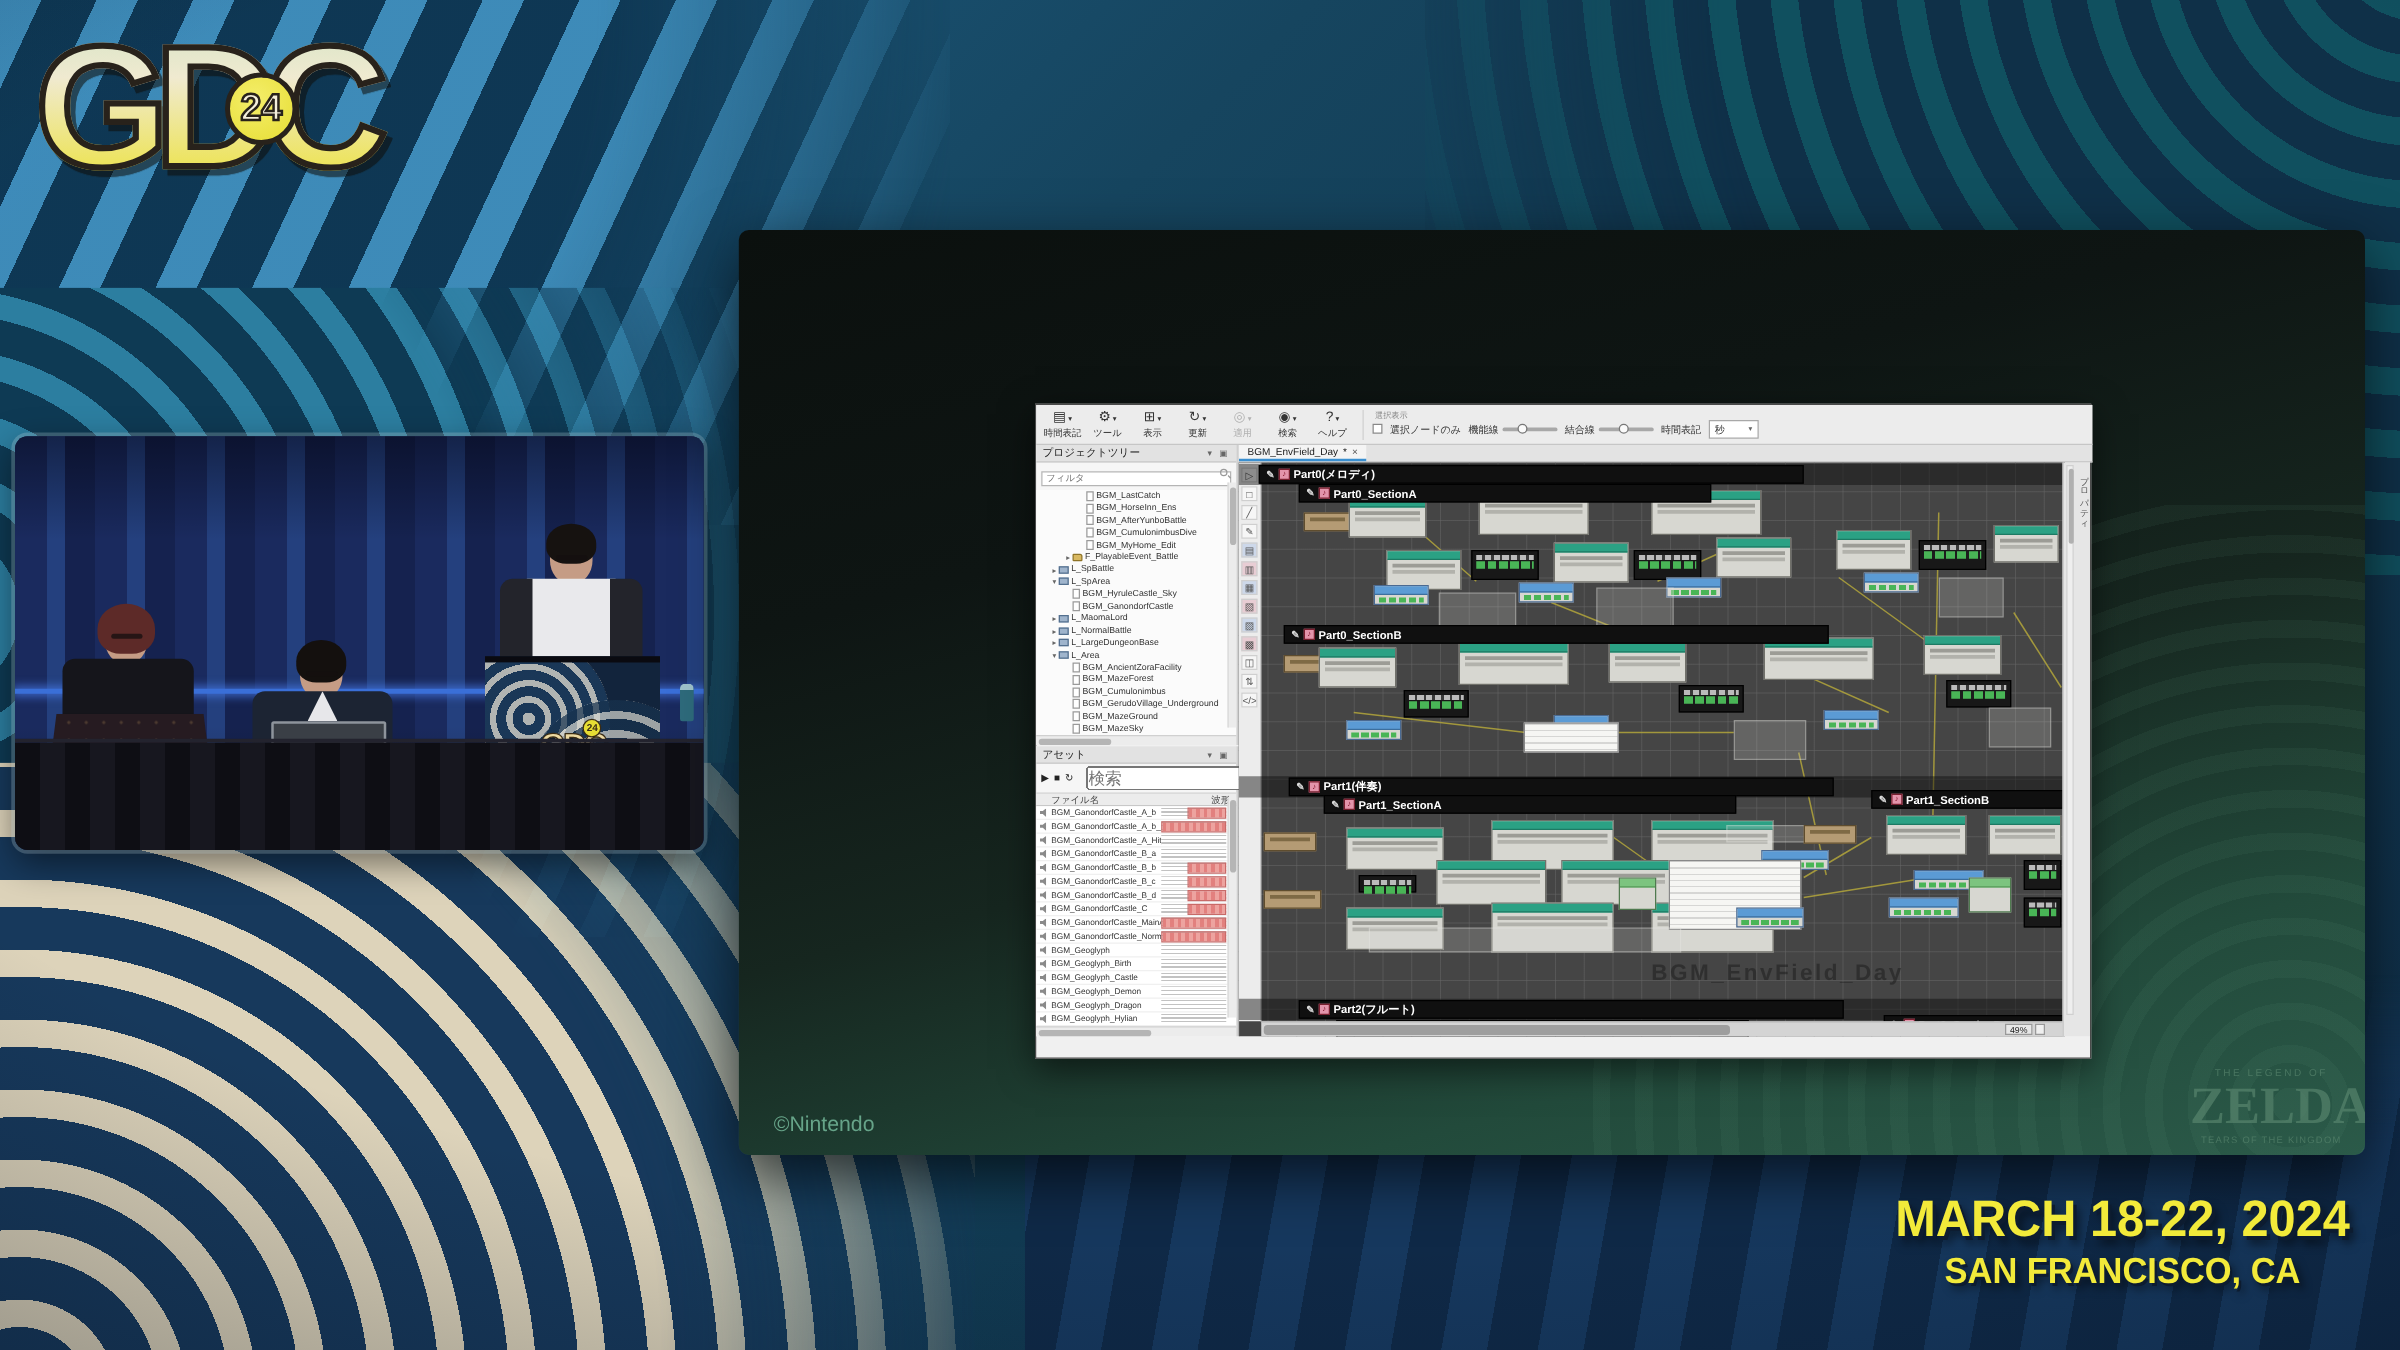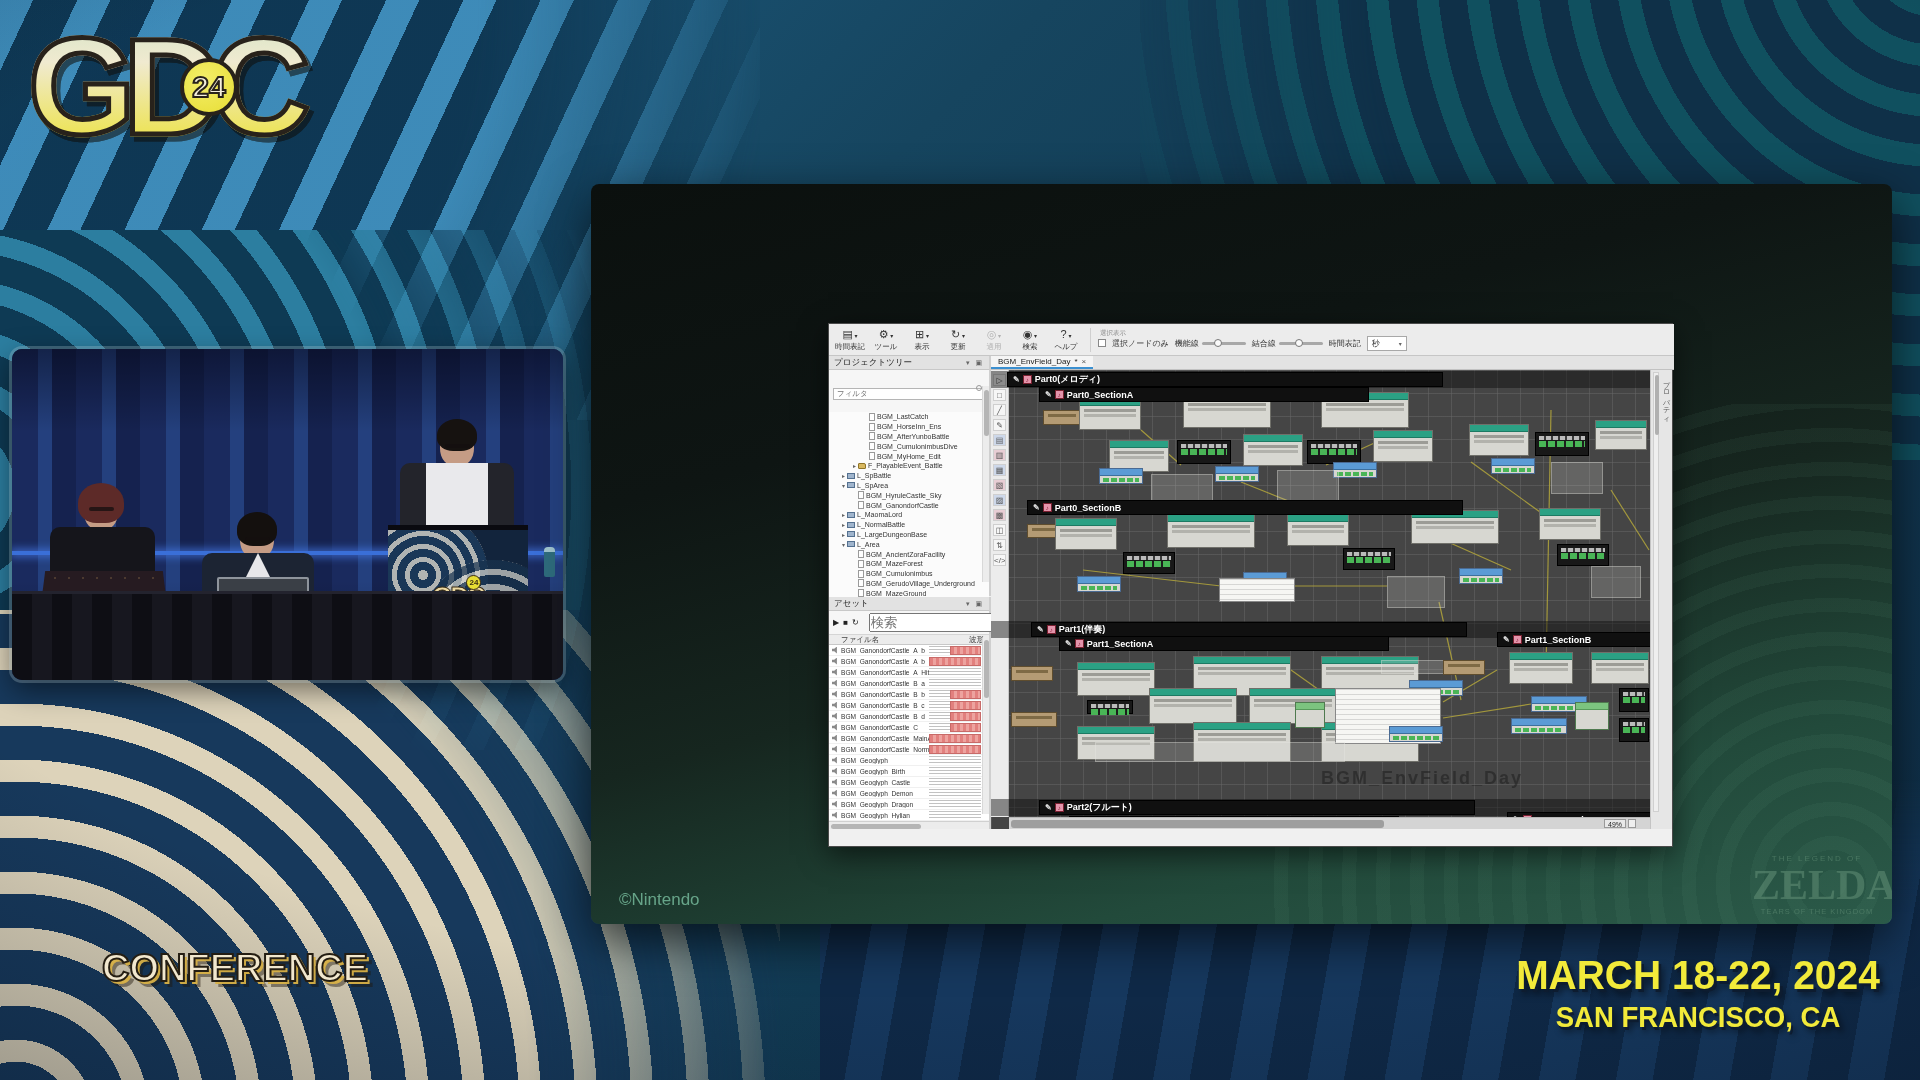--- a/index.html
+++ b/index.html
@@ -129,21 +129,21 @@
   .tabbar { position:absolute; left:162px; top:32px; width:683px; height:14px; background:#e3e3e3;
     border-bottom:1px solid #c2c2c2; display:flex; }
   .tab { display:flex; align-items:center; gap:4px; padding:0 7px; font-size:8px; color:#1a1a1a;
     background:#f4f4f4; border-bottom:2px solid #3a8fd0; }
   .tab .x { color:#555; }
 
   .panel { position:absolute; left:0; width:162px; background:#f6f6f6; border-right:2px solid #cfcfcf; }
   .panel-hd { height:14px; background:#e2e2e2; border-bottom:1px solid #c8c8c8; display:flex; align-items:center;
     font-size:8.5px; color:#222; padding:0 5px; justify-content:space-between; }
   .panel-hd .hd-ic { color:#666; font-size:7px; letter-spacing:2px; }
-  .filter-row { padding:12px 4px; }
+  .filter-row { padding:2px 4px; }
   .filter-row input, .a-search input { width:100%; height:12px; border:1px solid #b5b5b5; background:#fff;
     font-size:7.5px; padding:0 10px 0 3px; color:#333; font-family:"Liberation Sans",sans-serif; }
   .search-wrap { position:relative; flex:1; }
   .search-ic { position:absolute; right:3px; top:2.5px; width:6px; height:6px; border:1px solid #999;
     border-radius:50%; }
   .search-ic::after { content:""; position:absolute; left:5px; top:5px; width:3px; height:1px;
     background:#999; transform:rotate(45deg); }
   .tree { overflow:hidden; height:196px; background:#fbfbfb; }
   .t-row { display:flex; align-items:center; height:9.8px; font-size:7px; color:#333; white-space:nowrap; }
   .t-arrow { width:7px; font-size:6px; color:#666; text-align:center; }
@@ -781,18 +781,17 @@
 
   <div class="copyright">©Nintendo</div>
   <div class="zelda">
     <div class="z-top">THE LEGEND OF</div>
     <div class="z-main">ZELDA</div>
     <div class="z-sub">TEARS OF THE KINGDOM</div>
   </div>
 </div>
 
 <div class="footer-left">
-  <div>CONFERENCE</div>
 </div>
 <div class="footer-right">
   <div class="fr-line1">MARCH 18-22, 2024</div>
   <div class="fr-line2">SAN FRANCISCO, CA</div>
 </div>
 
 </body></html>

